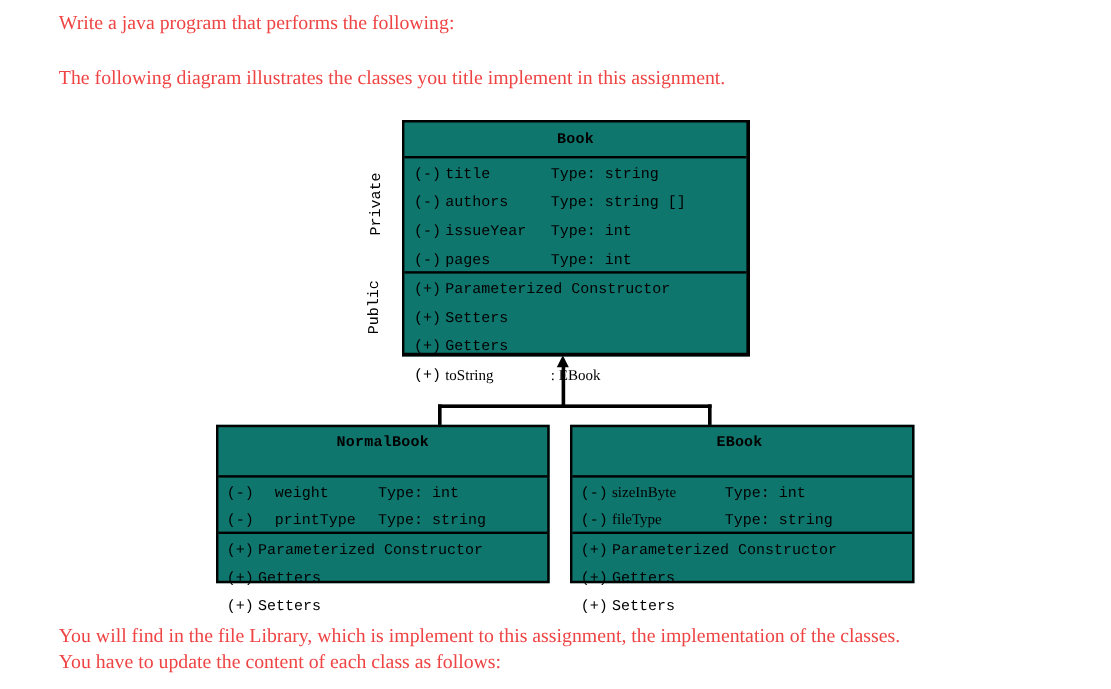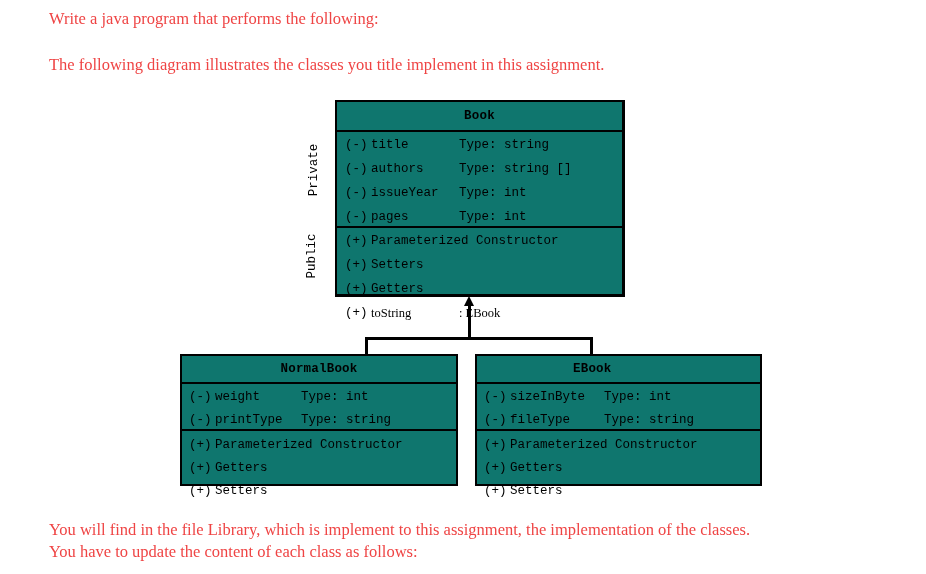--- a/index.html
+++ b/index.html
@@ -115,34 +115,34 @@
     top: 354px;
     width: 278px;
     height: 132px;
   }
   #class-ebook {
     left: 475px;
     top: 354px;
     width: 287px;
     height: 132px;
   }
-  .subclass .class-title { height: 26px; line-height: 26px; }
+  .subclass .class-title { height: 40px; line-height: 26px; }
   .subclass .row { height: 23px; padding-left: 7px; }
   .subclass .attrs { height: 47px; padding-top: 1px; }
   .subclass .methods { height: 71px; padding-top: 2px; }
 
   #class-normalbook .row .vis { width: 26px; }
-  #class-normalbook .attrs .row .member { width: 86px; }
+  #class-normalbook .attrs .row .member { width: 86px; margin-left: 14px; }
   #class-ebook .row .vis { width: 26px; }
-  #class-ebook .attrs .row .member { width: 94px; }
+  #class-ebook .attrs .row .member { width: 94px; font-family: Liberation Serif, serif; }
 
   
   #class-ebook .class-title {
     text-align: left;
-    padding-left: 96px;
+    padding-left: 120px;
   }
 
   
   .connector {
     position: absolute;
     background: #000000;
     z-index: 1;
   }
   
   #gen-shaft { left: 468px; top: 303px; width: 3px; height: 36px; }

